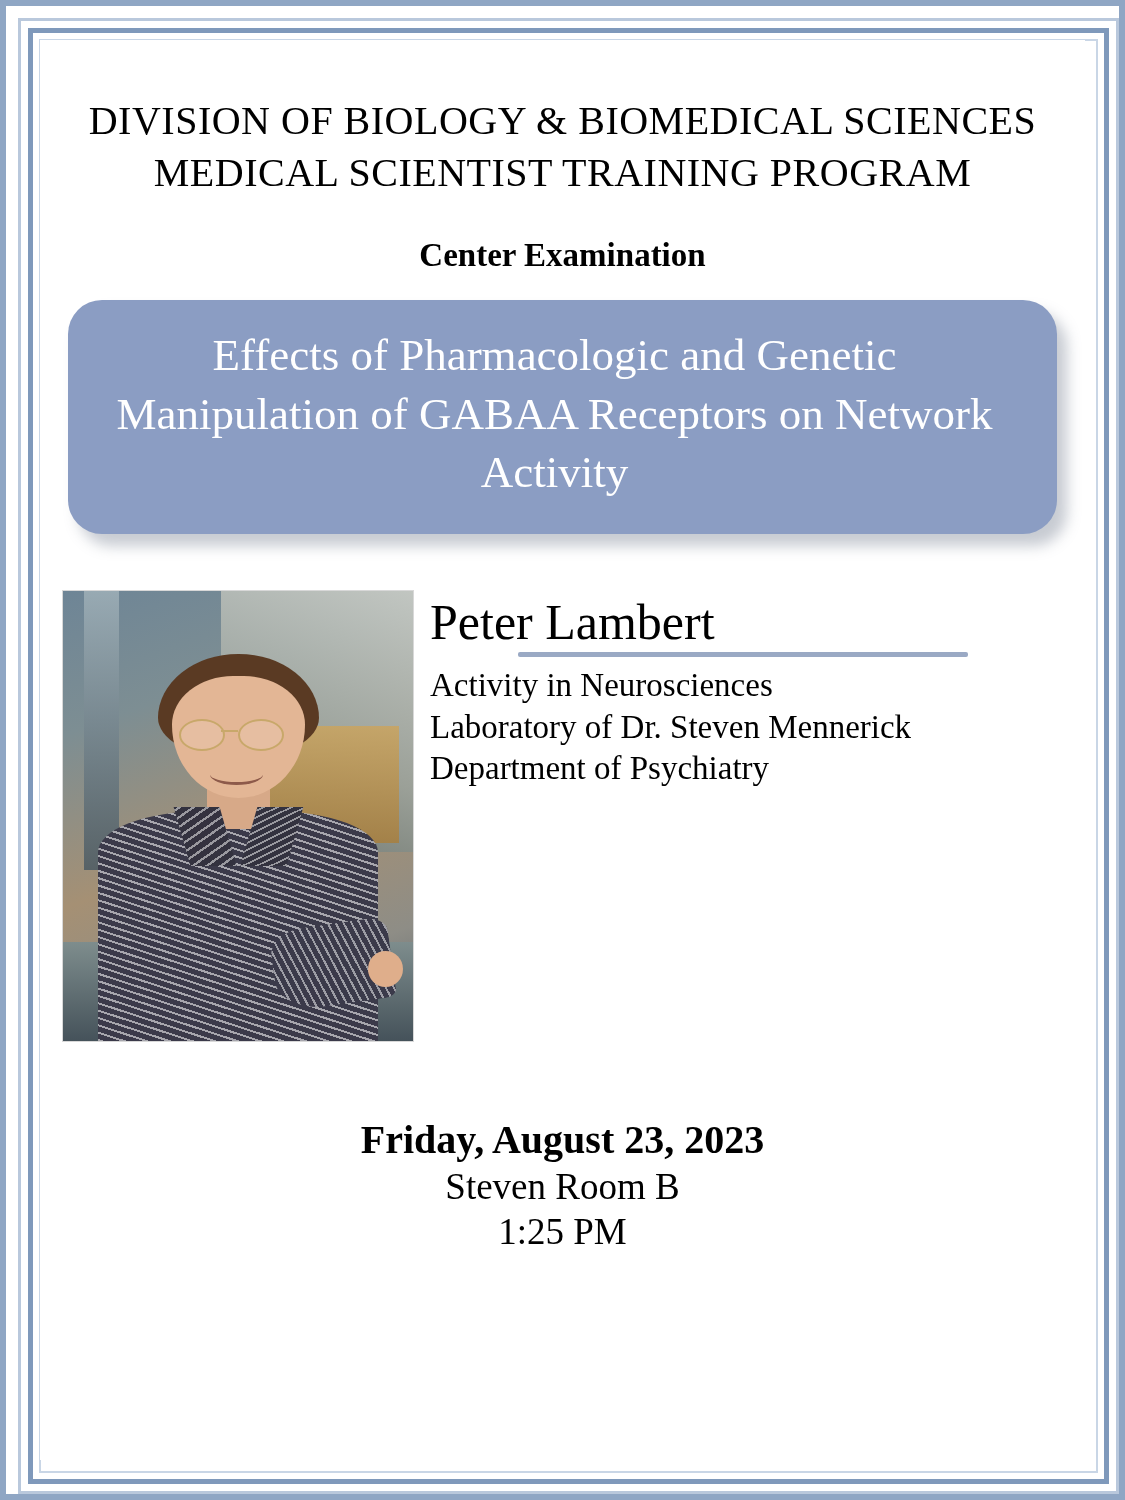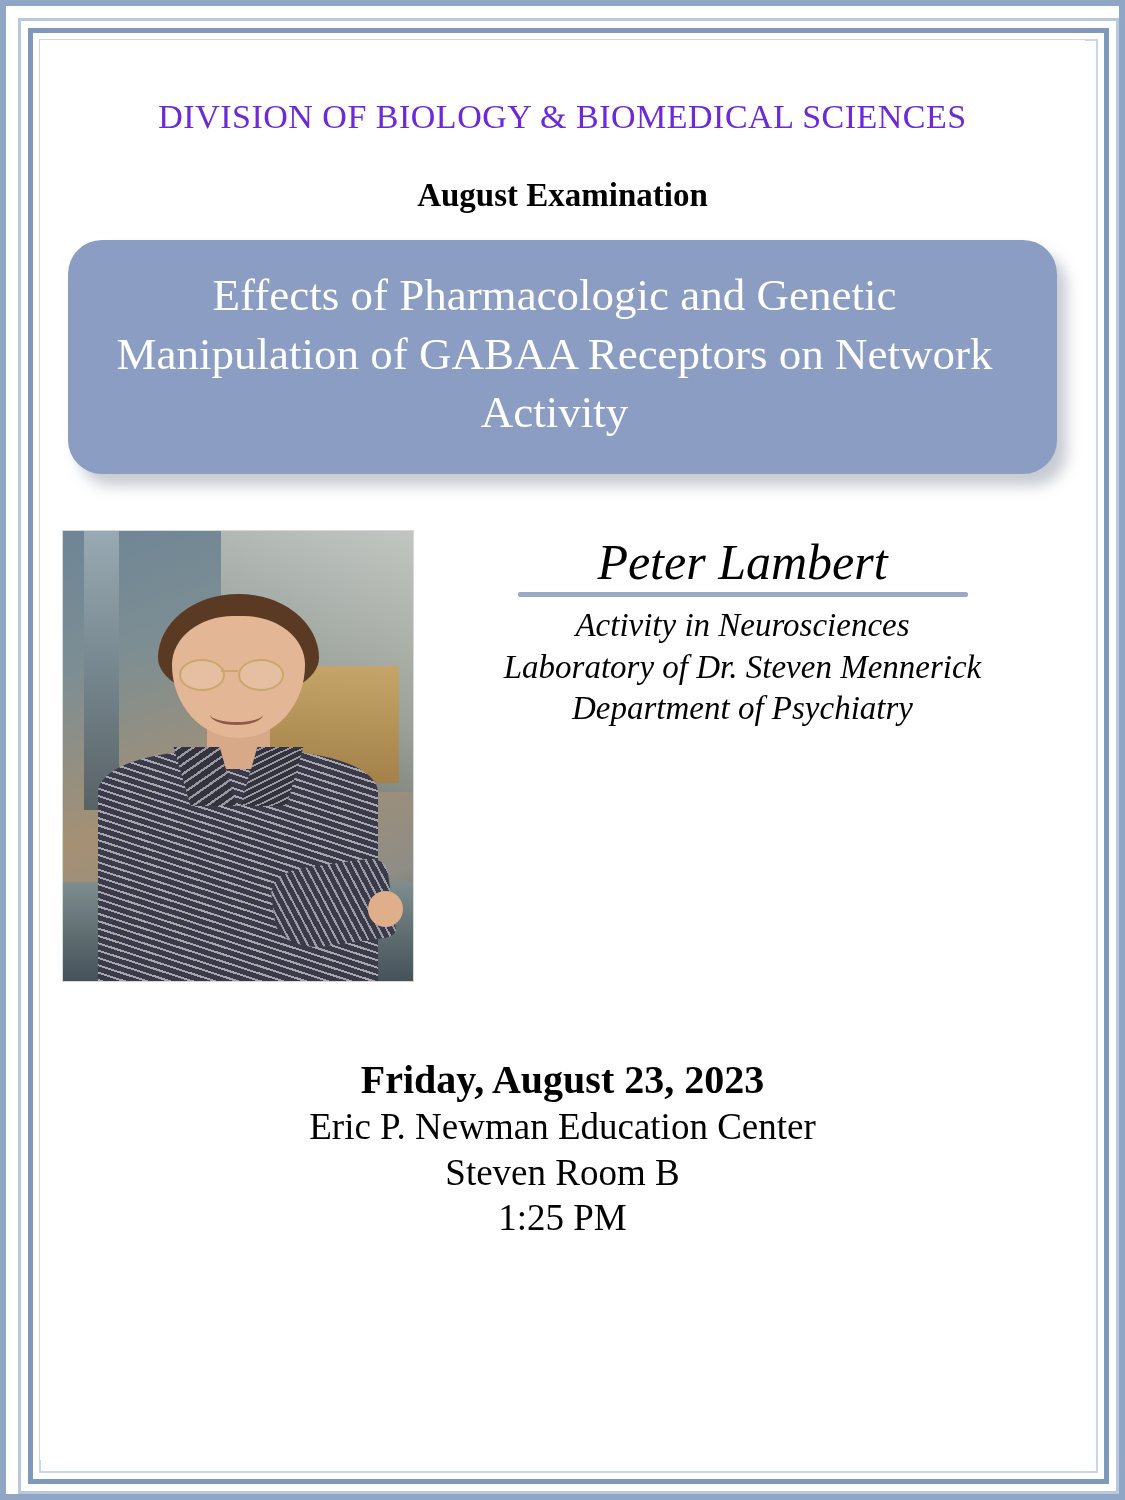--- a/index.html
+++ b/index.html
@@ -55,23 +55,23 @@
     background: #ffffff;
   }
 
   
   .header {
     text-align: center;
     padding-top: 55px;
   }
   .header-line {
     font-family: "Liberation Serif", serif;
-    font-size: 34px;
+    font-size: 40px;
     letter-spacing: 0.5px;
-    color: #6d28d9;
+    color: #000000;
     line-height: 1.30;
     font-weight: 400;
     font-variant: small-caps;
     text-transform: uppercase;
   }
 
   .thesis-exam {
     text-align: center;
     margin-top: 38px;
     font-family: "Liberation Serif", serif;
@@ -220,24 +220,22 @@
   .photo .hand {
     position: absolute;
     right: 3%; bottom: 12%;
     width: 10%; height: 8%;
     background: #dfae8b;
     border-radius: 50%;
   }
 
   .speaker-col {
     flex: 1;
-    text-align: center;
     padding-right: 30px;
     padding-top: 6px;
-    font-style: italic;
   }
   .speaker-name {
     font-size: 50px;
     line-height: 1.05;
     color: #000000;
     font-family: "Liberation Serif", serif;
   }
   .name-rule {
     height: 5px;
     background: #9aa9c4;
@@ -274,23 +272,24 @@
 <div class="frame-outer">
   <div class="frame-mid"></div>
   <div class="frame-inner"></div>
   <div class="frame-inner2"></div>
 </div>
 
 <div class="page">
 
   <div class="header">
     <div class="header-line">Division of Biology &amp; Biomedical Sciences</div>
+    <div class="header-line">Medical Scientist Training Program</div>
   </div>
 
-  <div class="thesis-exam">August Examination</div>
+  <div class="thesis-exam">Center Examination</div>
 
   <div class="title-plate-wrap">
     <div class="title-plate">Effects of Pharmacologic and Genetic Manipulation of GABAA Receptors on Network Activity</div>
   </div>
 
   <div class="middle">
     <div class="photo-col">
       <div class="photo">
         <div class="bg-wall"></div>
         <div class="bg-warm"></div>
@@ -315,18 +314,17 @@
       <div class="speaker-name">Peter Lambert</div>
       <div class="name-rule"></div>
       <div class="speaker-line">Activity in Neurosciences</div>
       <div class="speaker-line">Laboratory of Dr. Steven Mennerick</div>
       <div class="speaker-line">Department of Psychiatry</div>
     </div>
   </div>
 
   <div class="footer">
     <div class="footer-date">Friday, August 23, 2023</div>
-    <div class="footer-line">Eric P. Newman Education Center</div>
     <div class="footer-line">Steven Room B</div>
     <div class="footer-line">1:25 PM</div>
   </div>
 
 </div>
 
 </body></html>

